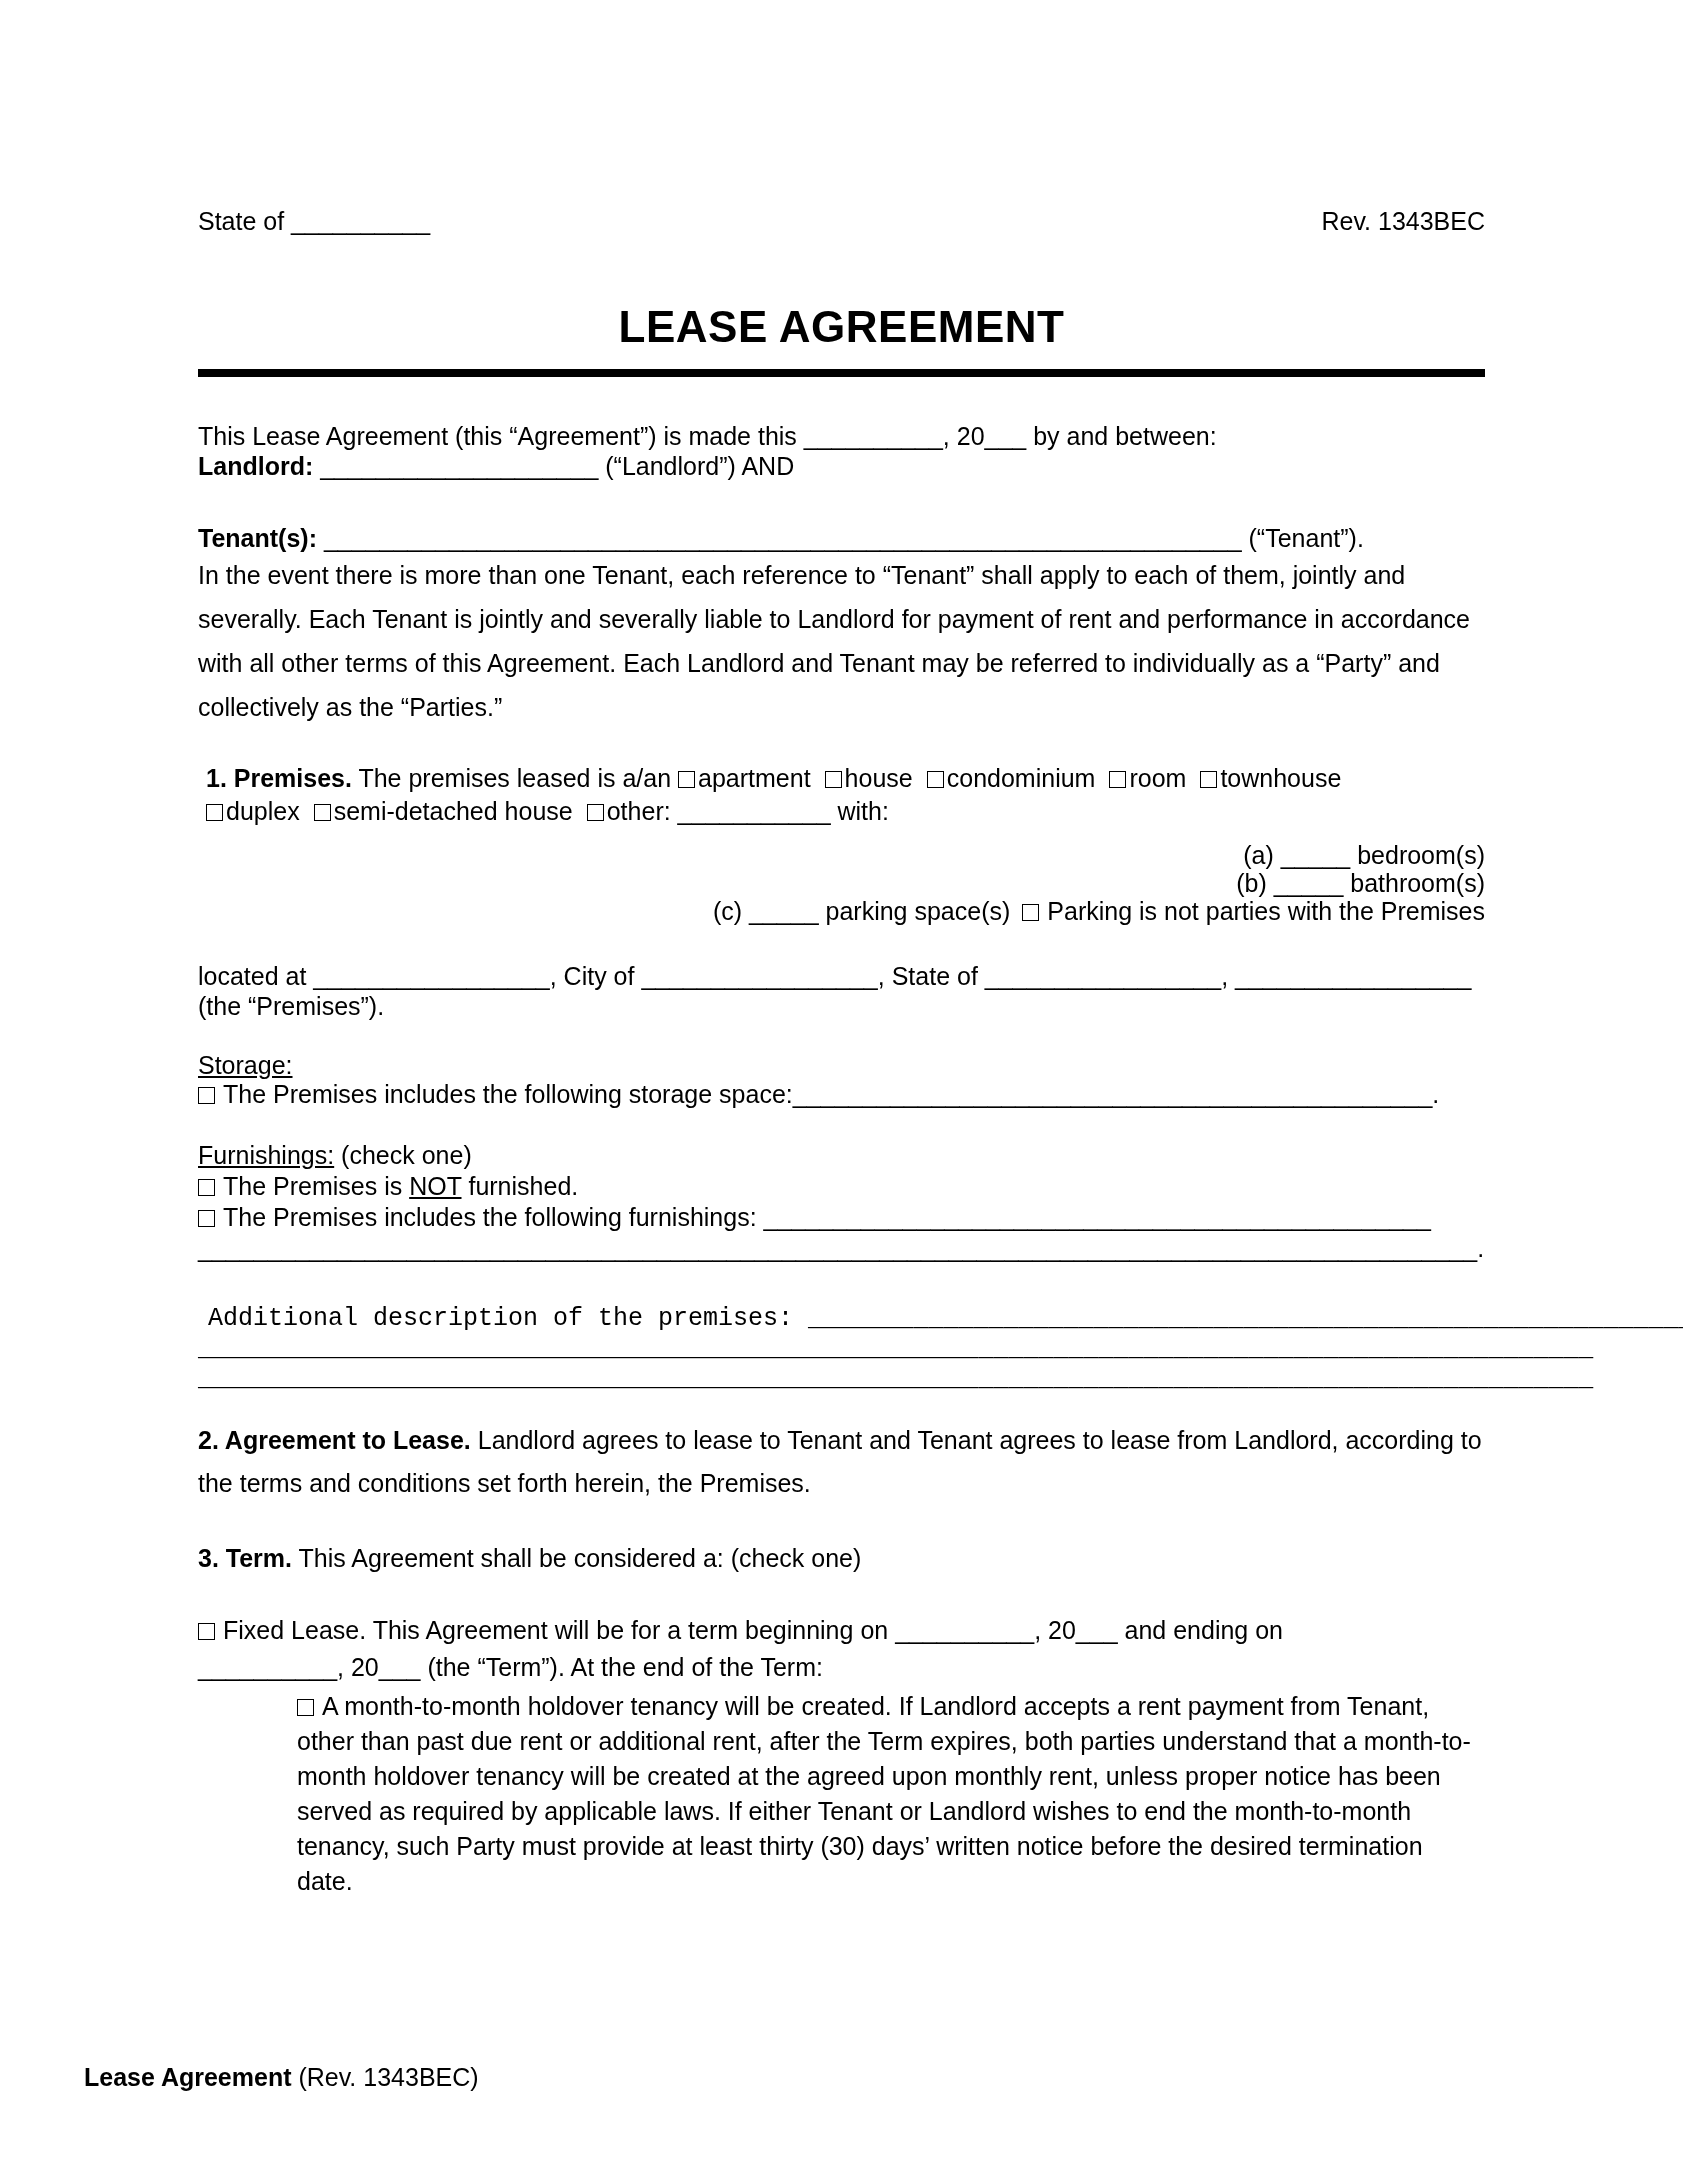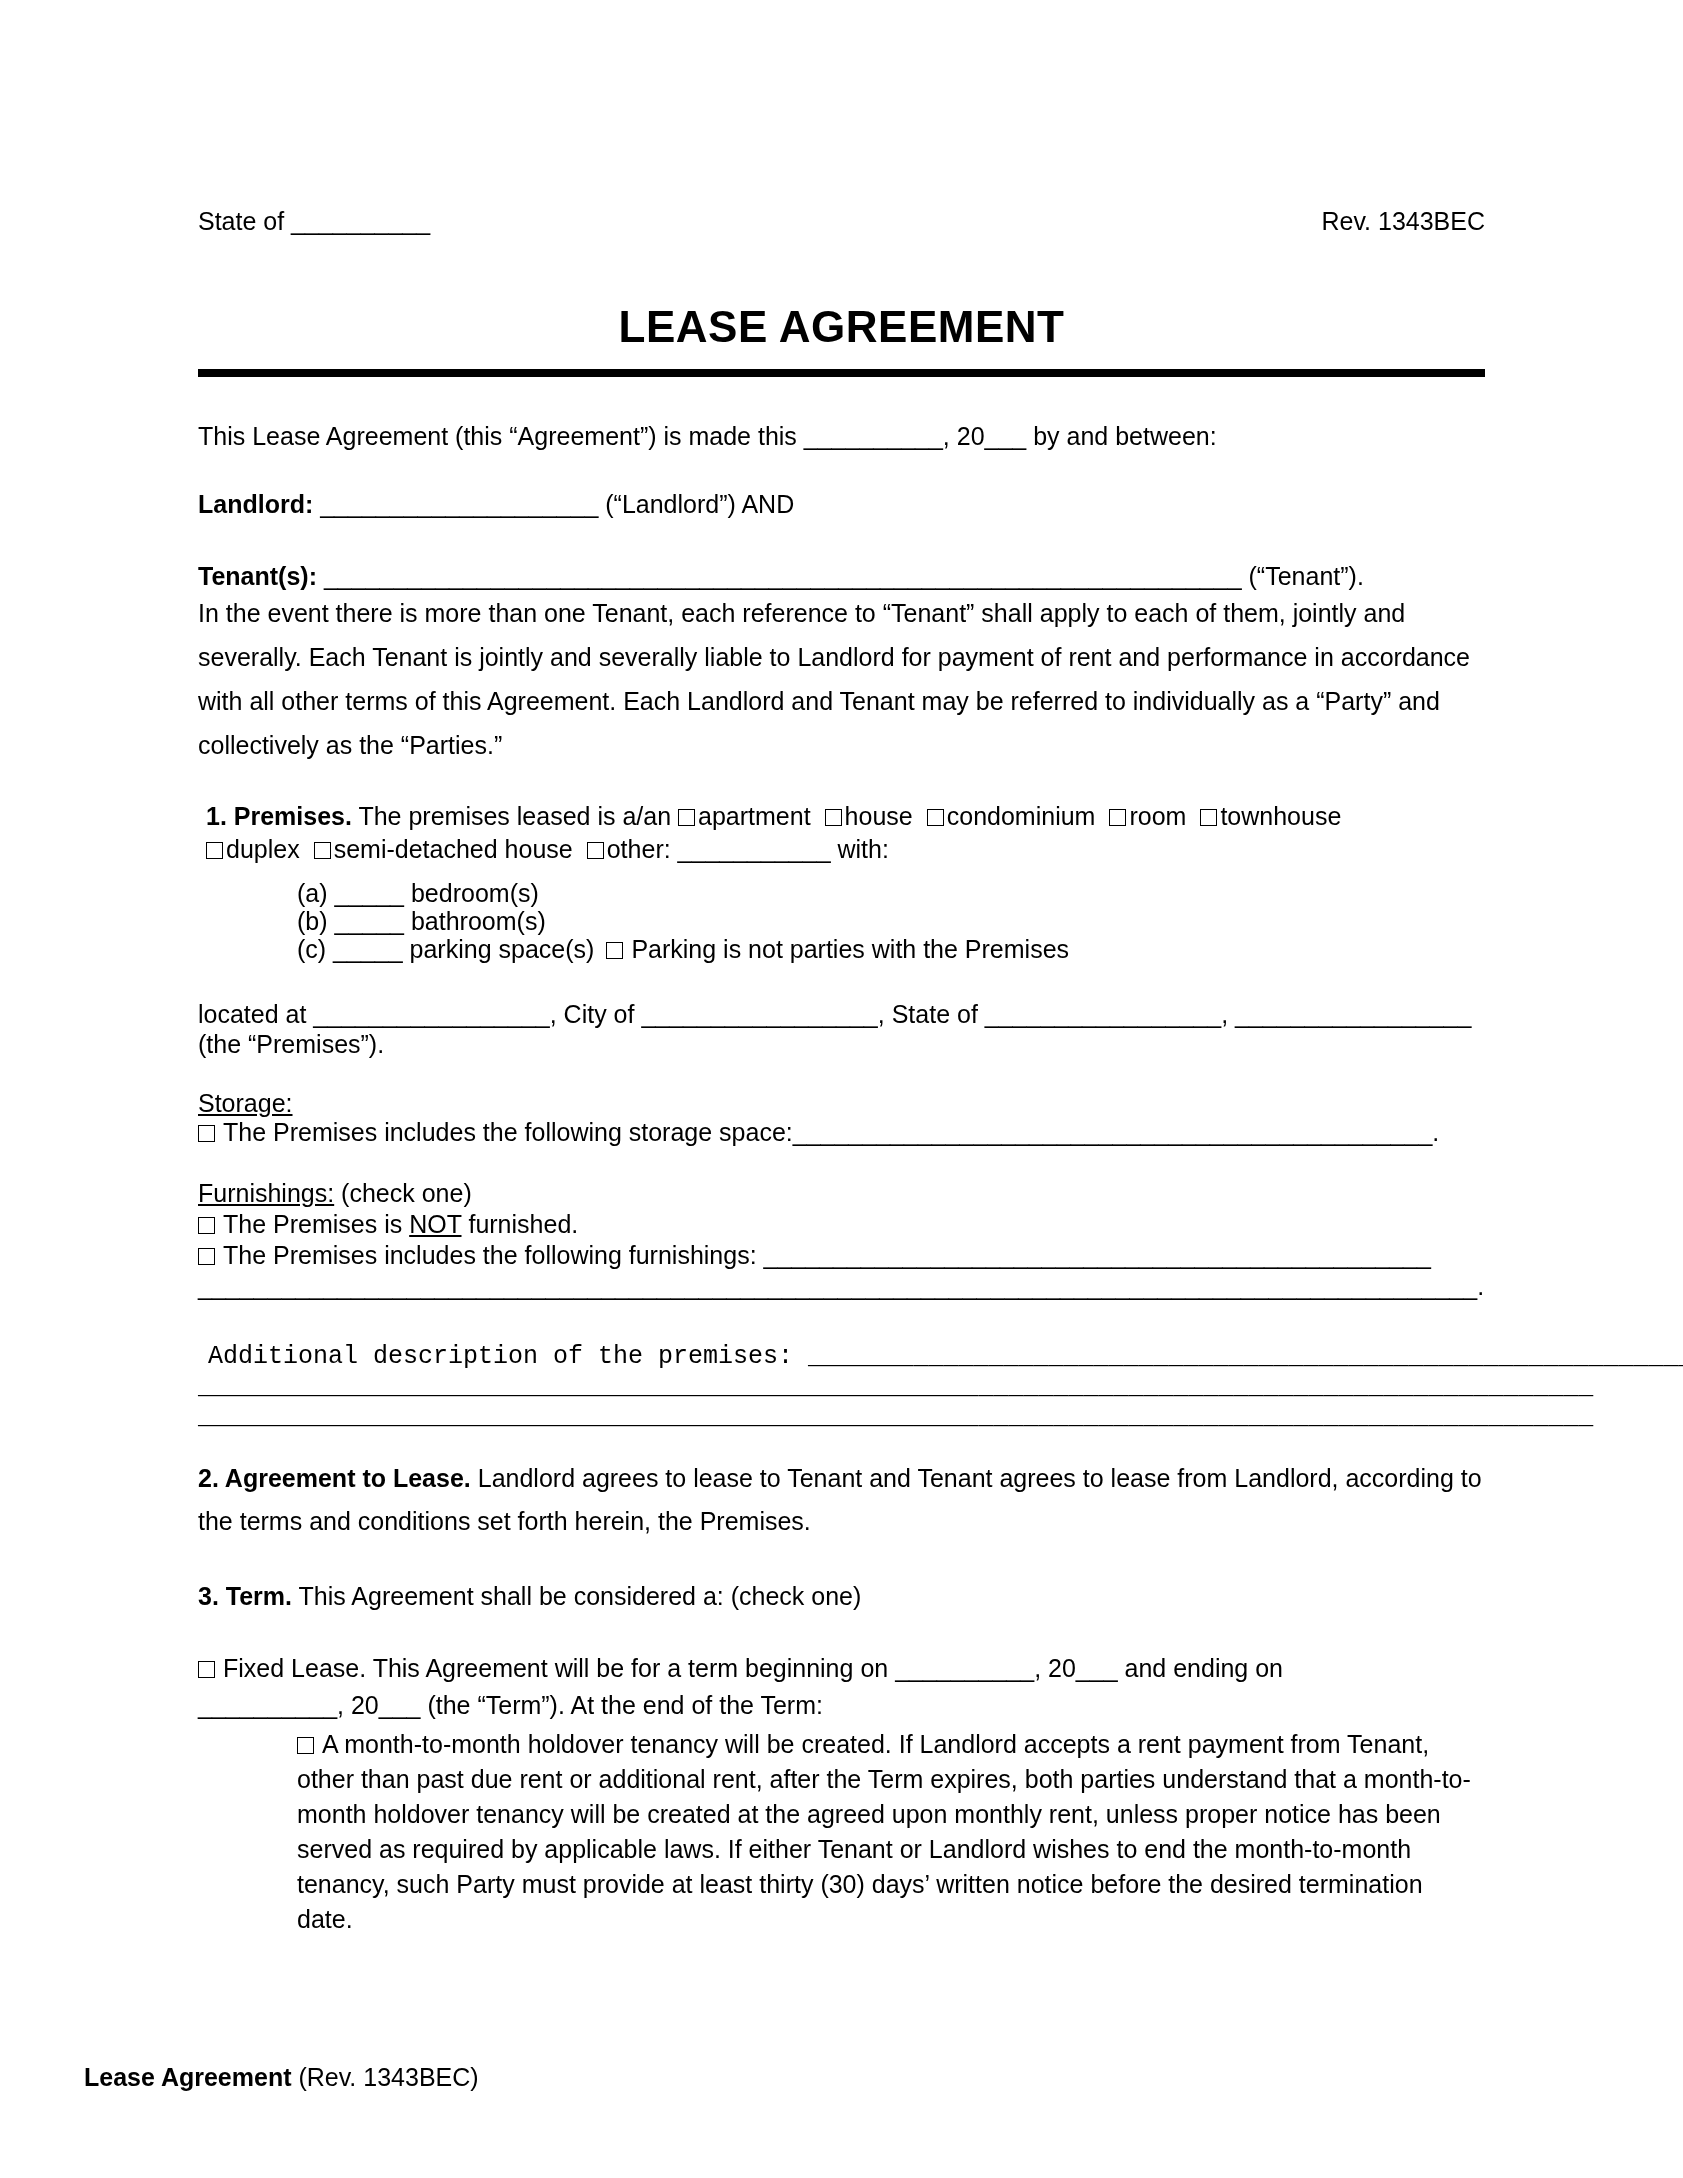--- a/index.html
+++ b/index.html
@@ -18,25 +18,25 @@
   .title {
     margin-top:65px;
     text-align:center;
     font-weight:bold;
     font-size:44px;
     line-height:51px;
     letter-spacing:0.5px;
   }
   .rule { margin-top:17px; height:8px; background:#000000; }
   .b-intro    { margin-top:44px; line-height:30px; }
-  .b-landlord { margin-top:38px; line-height:30px; }
+  .b-landlord { line-height:30px; }
   .b-tenant   { margin-top:42px; line-height:30px; }
   .b-joint    { line-height:44px; }
   .b-sec1     { margin-top:33px; line-height:33px;margin-left:8px; }
-  .b-list     { margin-top:13px; line-height:28px; margin-left:99px; }
+  .b-list     { margin-top:13px; line-height:28px; margin-left:99px;text-align:right; }
   .b-located  { margin-top:36px; line-height:30px; }
   .b-storage  { margin-top:30px; line-height:29px; }
   .b-furnish  { margin-top:31px; line-height:31px; }
   .b-added    { margin-top:40px; line-height:30px;font-family:Liberation Mono, monospace; }
   .b-added .ind { padding-left:10px; }
   .b-sec2     { margin-top:25px; line-height:43px; }
   .b-sec3     { margin-top:38px; line-height:30px; }
   .b-fixed    { margin-top:39px; line-height:37px; }
   .b-holdover { margin-top:3px;  line-height:35px; margin-left:99px; }
   .footer { position:absolute; left:84px; top:2062px; line-height:30px; }

